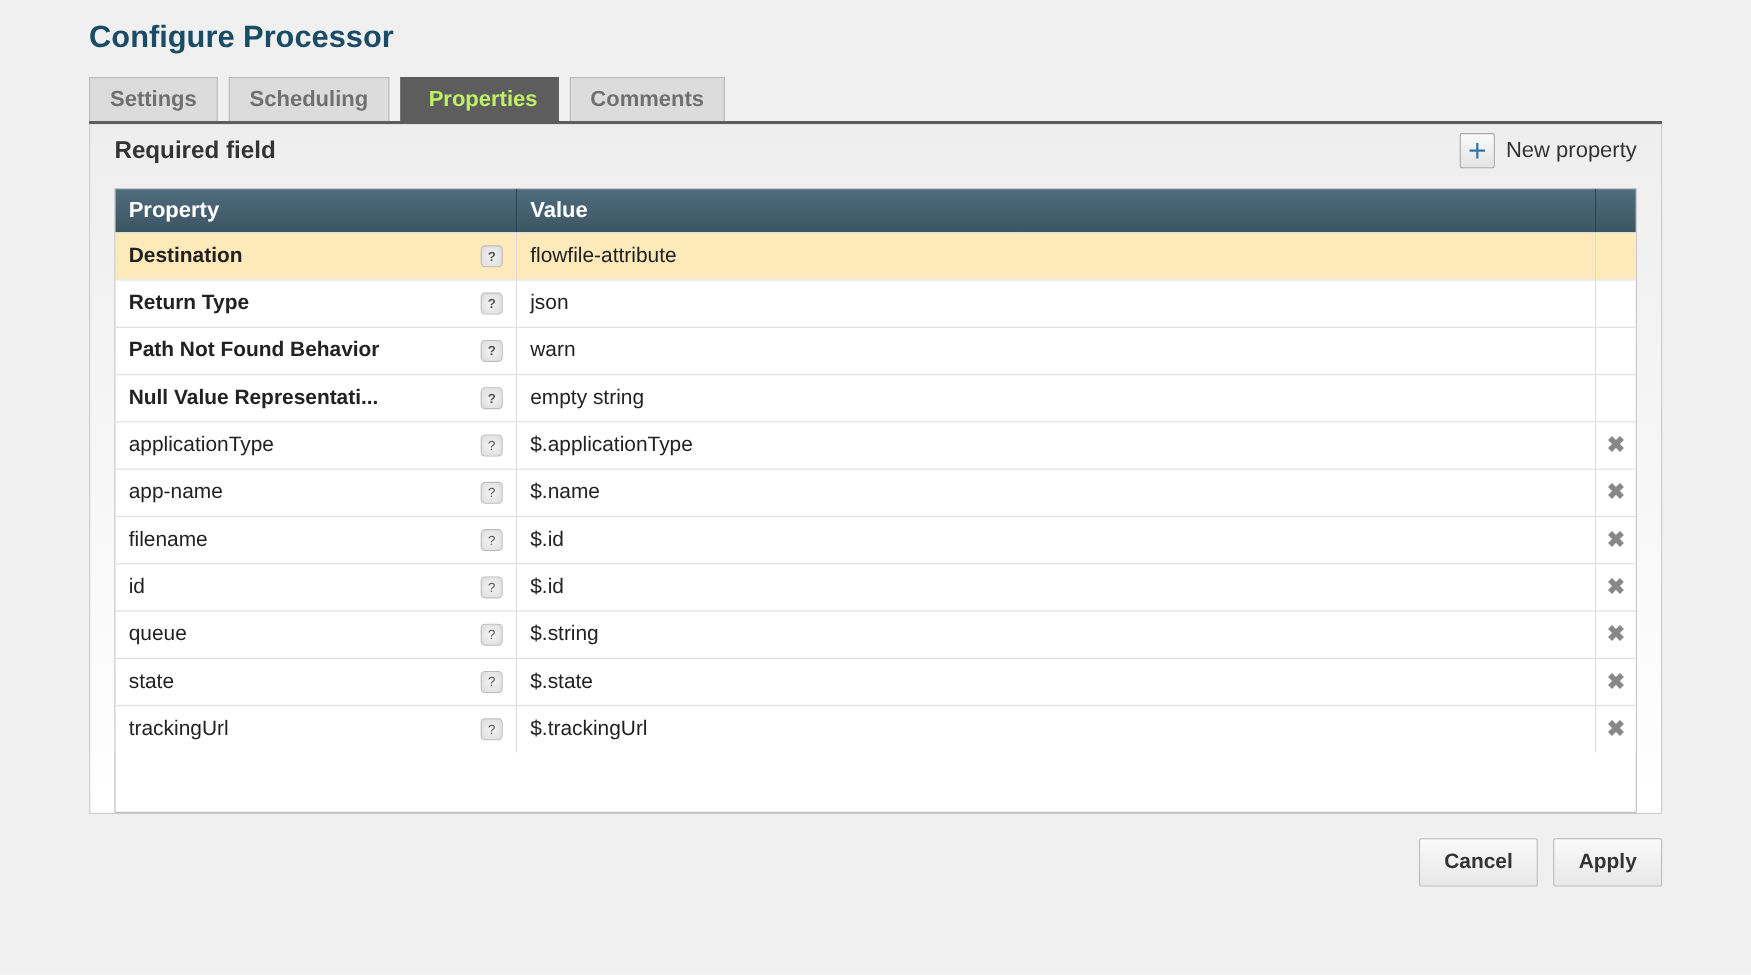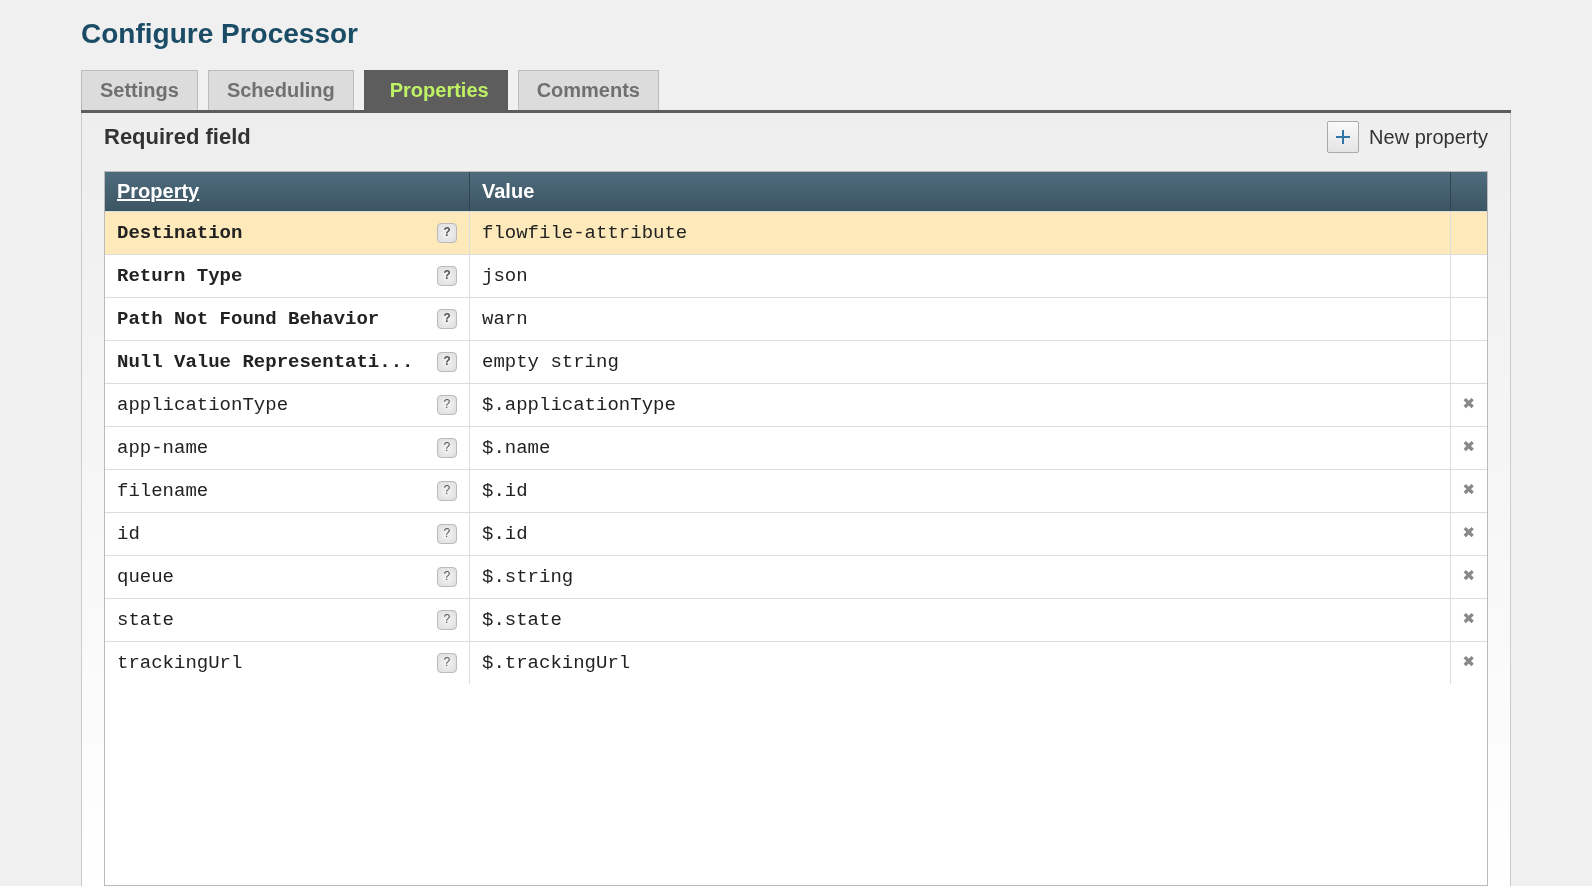--- a/index.html
+++ b/index.html
@@ -89,21 +89,21 @@
     background: #fff;
     border: 1px solid #bbb;
   }
   .hdr-row {
     display: flex;
     background: linear-gradient(#4f6c7d,#3c5563);
     color: #fff;
     font-weight: bold;
     font-size: 20px;
   }
-  .col-prop { width: 340px; padding: 8px 12px; border-right: 1px solid #2f4450; text-decoration: underline; }
+  .col-prop { width: 340px; padding: 8px 12px; border-right: 1px solid #2f4450; }
   .col-val  { flex: 1; padding: 8px 12px; border-right: 1px solid #2f4450; }
   .col-act  { width: 36px; padding: 8px 0; }
 
   .data-row {
     display: flex;
     align-items: stretch;
     border-top: 1px solid #ddd;
     background: #fff;
     cursor: pointer;
   }
@@ -152,23 +152,22 @@
   }
   .delete-x {
     color: #888;
     font-size: 20px;
     font-weight: bold;
     line-height: 1;
   }
   .name-txt { flex:1; overflow:hidden; white-space:nowrap; text-overflow:ellipsis; }
 
   .table-scroll {
-    height: 674px;
+    height: 527px;
     overflow: hidden;
-    font-family: Liberation Mono, monospace;
   }
 
   
   .footer {
     display: flex;
     justify-content: flex-end;
     gap: 14px;
     padding: 22px 0 10px 0;
   }
   .btn {

